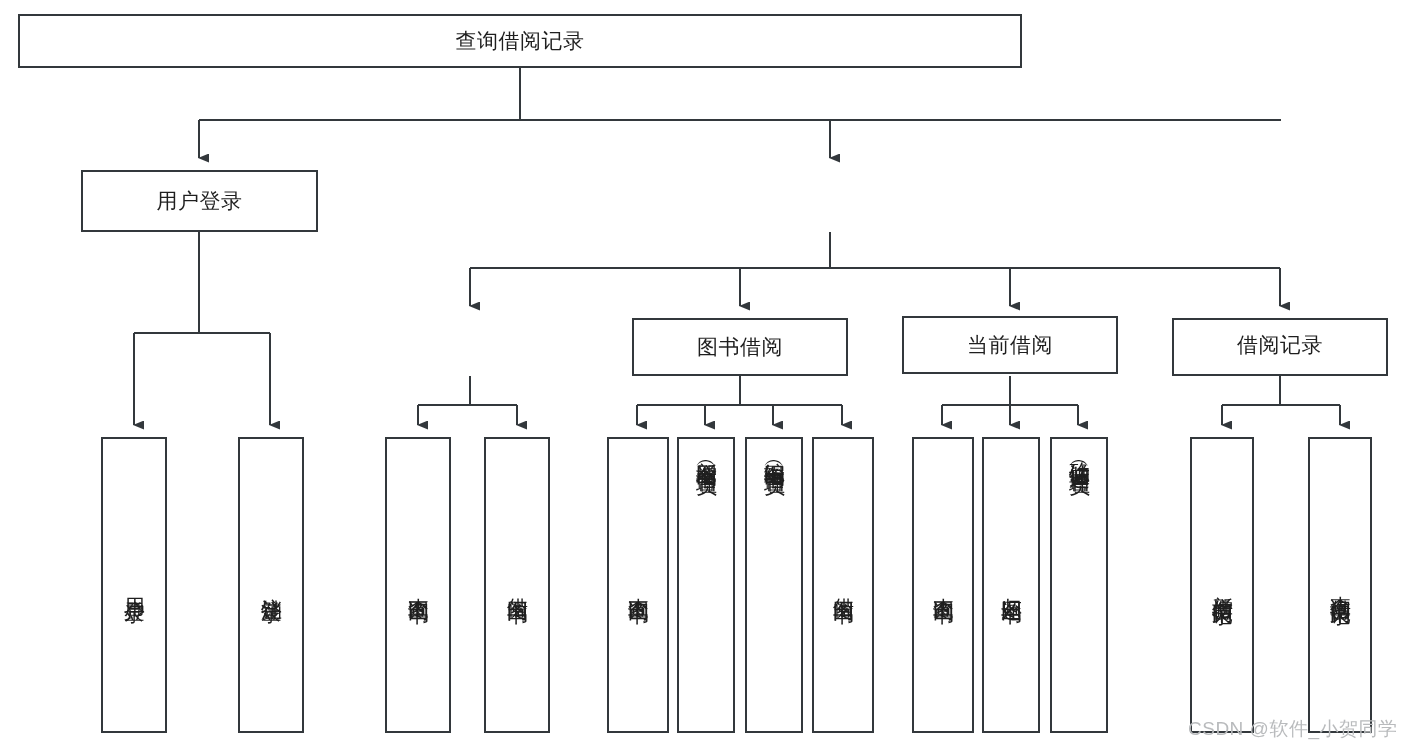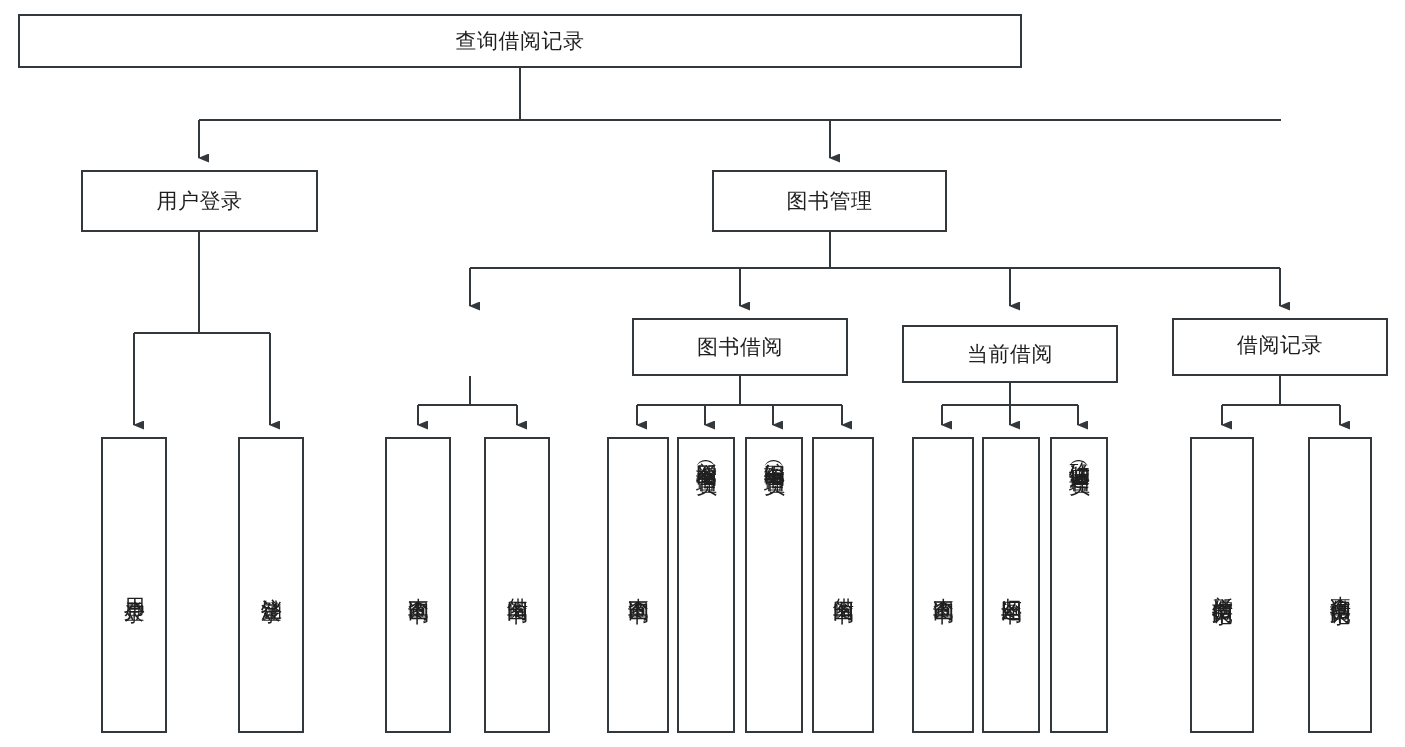--- a/index.html
+++ b/index.html
@@ -125,28 +125,25 @@
     </g>
   </svg>
 
   <div class="node-box" style="left:18px; top:14px; width:1004px; height:54px;">
     <span class="node-label-root">查询借阅记录</span>
   </div>
 
   <div class="node-box" style="left:81px; top:170px; width:237px; height:62px;">
     <span class="node-label-h">用户登录</span>
   </div>
-  <div class="node-box" style="left:712px; top:170px; width:235px; height:62px;">
-    <span class="node-label-h">图书管理</span>
-  </div>
 
   <div class="node-box" style="left:632px; top:318px; width:216px; height:58px;text-align:center;">
     <span class="node-label-h">图书借阅</span>
   </div>
-  <div class="node-box" style="left:902px; top:325px; width:216px; height:58px;">
+  <div class="node-box" style="left:902px; top:316px; width:216px; height:58px;">
     <span class="node-label-h">当前借阅</span>
   </div>
   <div class="node-box" style="left:1172px; top:318px; width:216px; height:58px;font-family:Liberation Mono, monospace;">
     <span class="node-label-h">借阅记录</span>
   </div>
 
   <div class="node-box leaf-box centered" style="left:101px; top:437px; width:66px; height:296px;">
     <span class="node-label-v">用户登录</span>
   </div>
   <div class="node-box leaf-box centered" style="left:238px; top:437px; width:66px; height:296px;">
@@ -183,14 +180,15 @@
     <span class="node-label-v">确认归还（管理员）</span>
   </div>
 
   <div class="node-box leaf-box centered" style="left:1190px; top:437px; width:64px; height:296px;">
     <span class="node-label-v">新增借阅记录</span>
   </div>
   <div class="node-box leaf-box centered" style="left:1308px; top:437px; width:64px; height:296px;">
     <span class="node-label-v">查询借阅记录</span>
   </div>
 
+  <div class="watermark" style="left:1188px; top:716px;">CSDN @软件_小贺同学</div>
 
 </div>
 
 </body></html>

